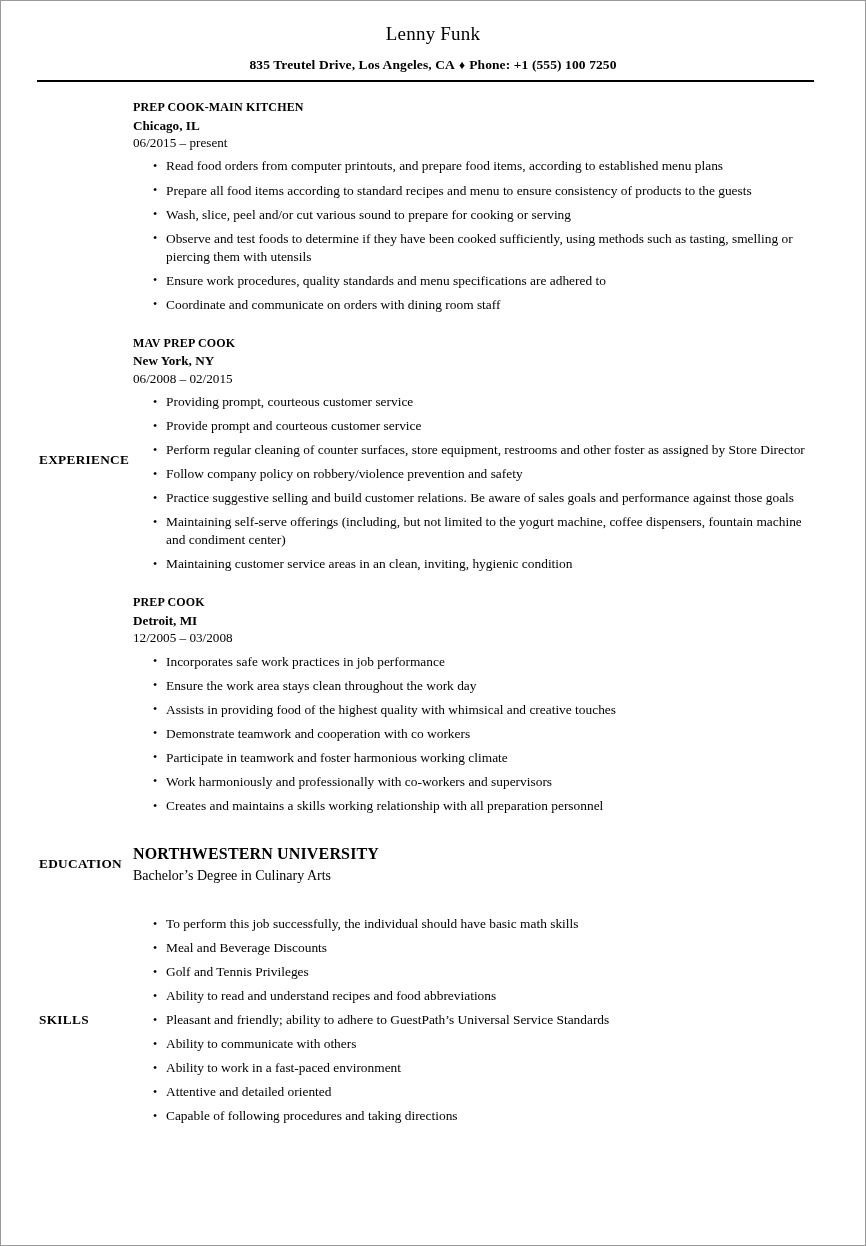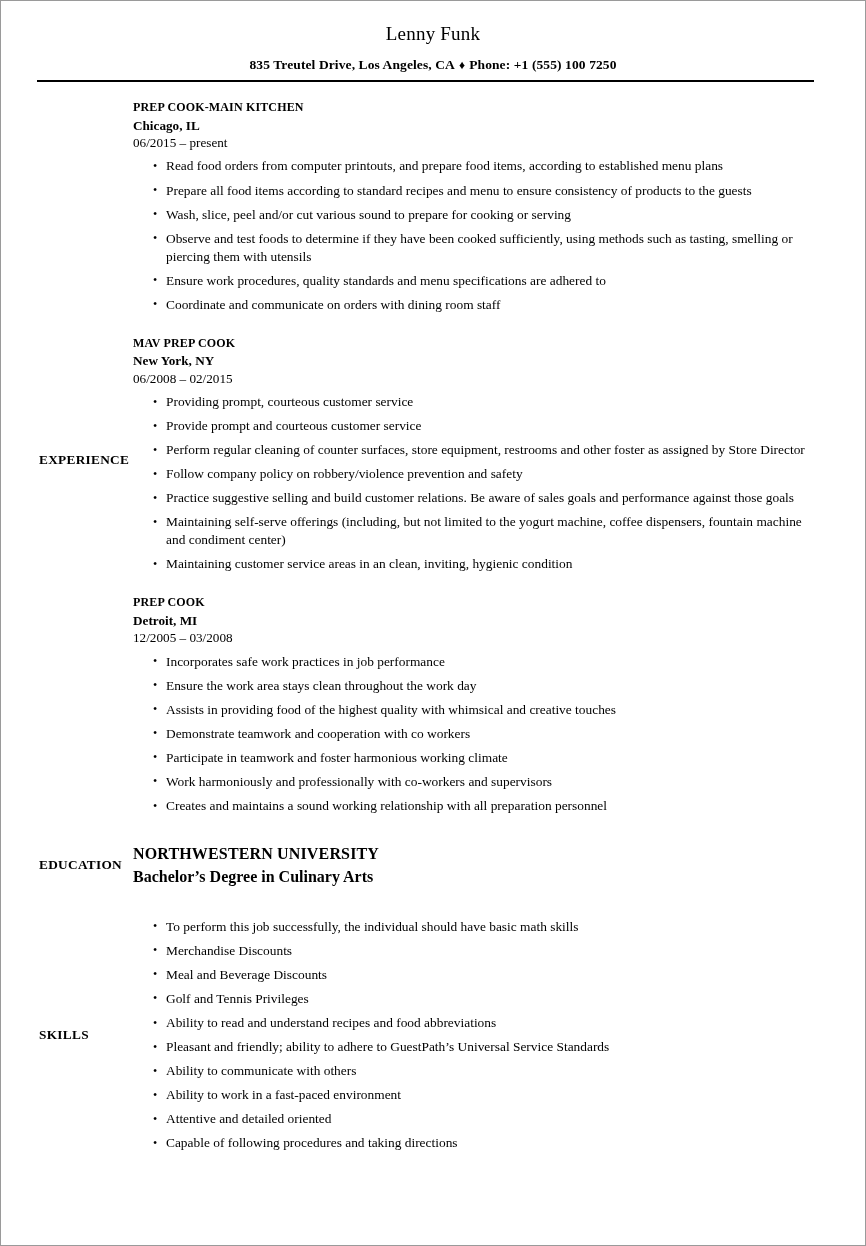--- a/index.html
+++ b/index.html
@@ -117,22 +117,22 @@
   }
 
   
   .edu-school {
     font-size: 16px;
     font-weight: bold;
     letter-spacing: 0.15px;
     line-height: 1.32;
   }
   .edu-degree {
-    font-size: 16px;
-    font-weight: bold;
+    font-size: 14px;
+    font-weight: normal;
     line-height: 1.36;
     margin-top: 2px;
   }
 
   .section-education { margin-top: 22px; }
   .section-skills { margin-top: 24px; }
   .section-skills ul.bullets { margin-top: 0; }
 </style>
 </head>
 <body>
@@ -186,41 +186,40 @@
           <div class="job-title">PREP COOK</div>
           <div class="job-loc">Detroit, MI</div>
           <div class="job-dates">12/2005 – 03/2008</div>
           <ul class="bullets">
             <li>Incorporates safe work practices in job performance</li>
             <li>Ensure the work area stays clean throughout the work day</li>
             <li>Assists in providing food of the highest quality with whimsical and creative touches</li>
             <li>Demonstrate teamwork and cooperation with co workers</li>
             <li>Participate in teamwork and foster harmonious working climate</li>
             <li>Work harmoniously and professionally with co-workers and supervisors</li>
-            <li>Creates and maintains a sound working relationship with all preparation personnel</li>
+            <li>Creates and maintains a skills working relationship with all preparation personnel</li>
           </ul>
         </div>
 
       </div>
     </div>
 
     <div class="section section-education">
       <div class="sec-label">EDUCATION</div>
       <div class="sec-body">
         <div class="edu-school">NORTHWESTERN UNIVERSITY</div>
         <div class="edu-degree">Bachelor’s Degree in Culinary Arts</div>
       </div>
     </div>
 
     <div class="section section-skills">
       <div class="sec-label">SKILLS</div>
       <div class="sec-body">
         <ul class="bullets">
           <li>To perform this job successfully, the individual should have basic math skills</li>
-          <li>Merchandise Discounts</li>
           <li>Meal and Beverage Discounts</li>
           <li>Golf and Tennis Privileges</li>
           <li>Ability to read and understand recipes and food abbreviations</li>
           <li>Pleasant and friendly; ability to adhere to GuestPath’s Universal Service Standards</li>
           <li>Ability to communicate with others</li>
           <li>Ability to work in a fast-paced environment</li>
           <li>Attentive and detailed oriented</li>
           <li>Capable of following procedures and taking directions</li>
         </ul>
       </div>

